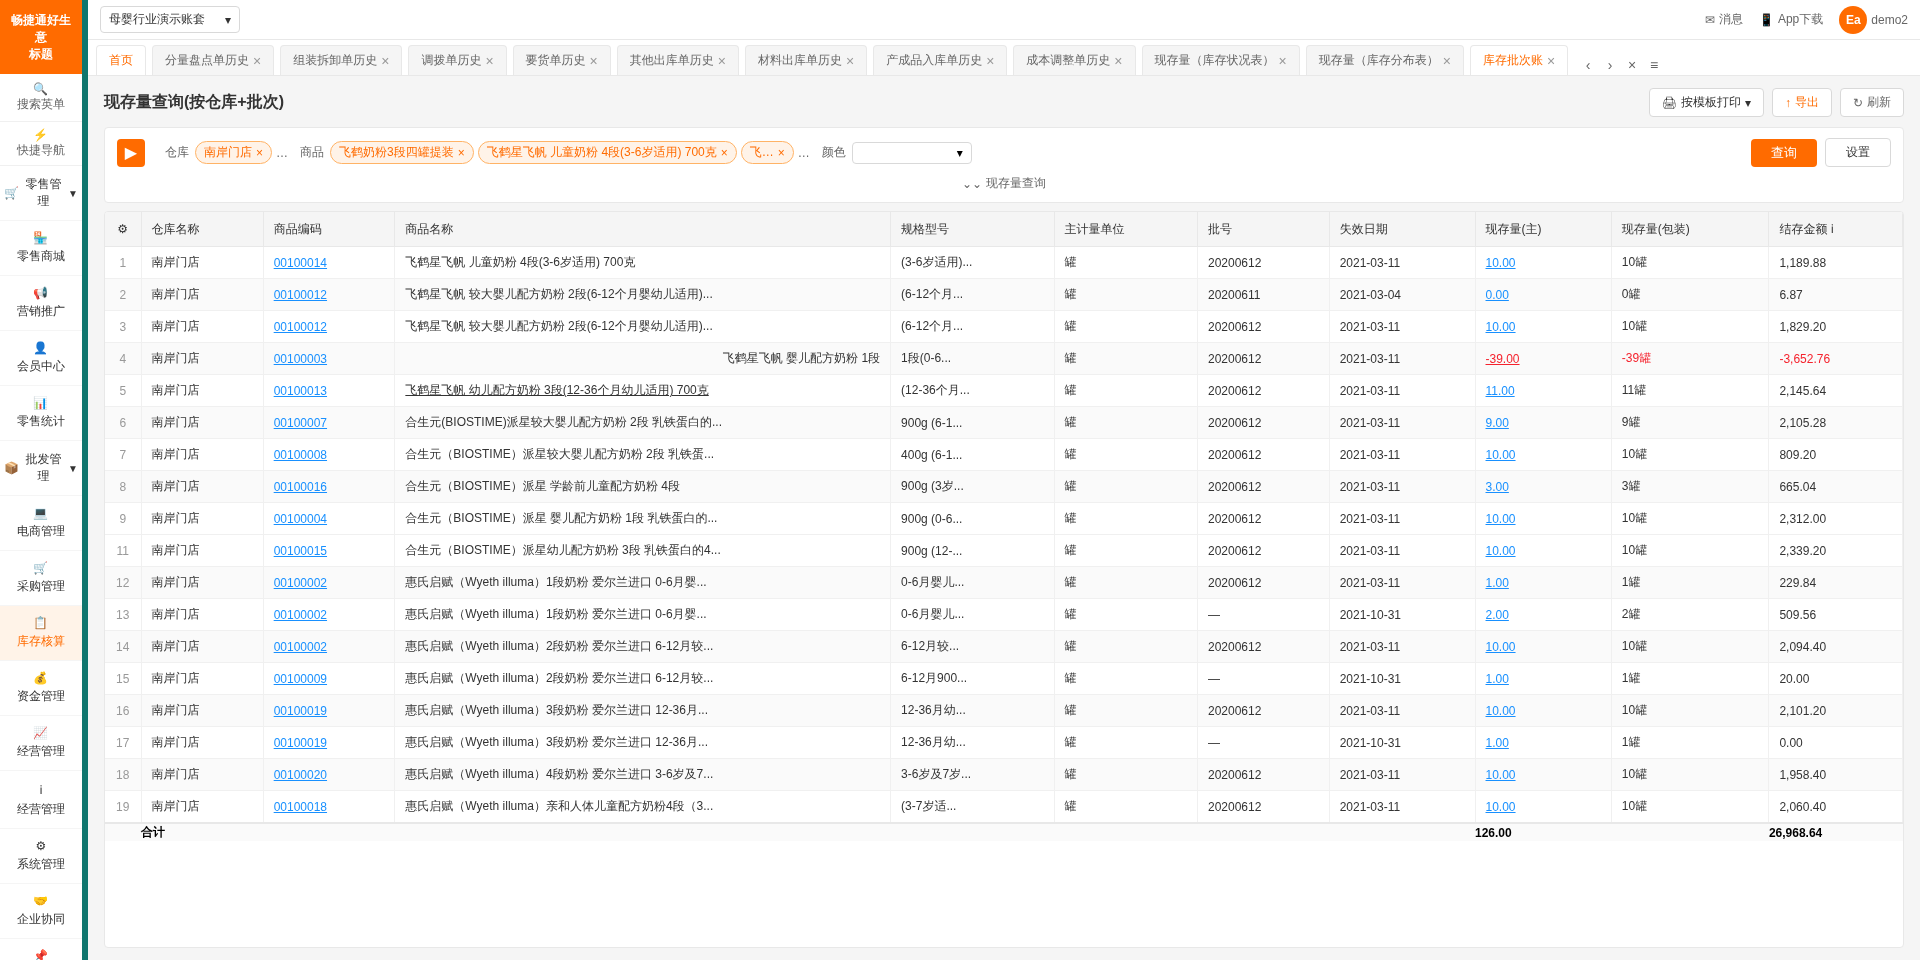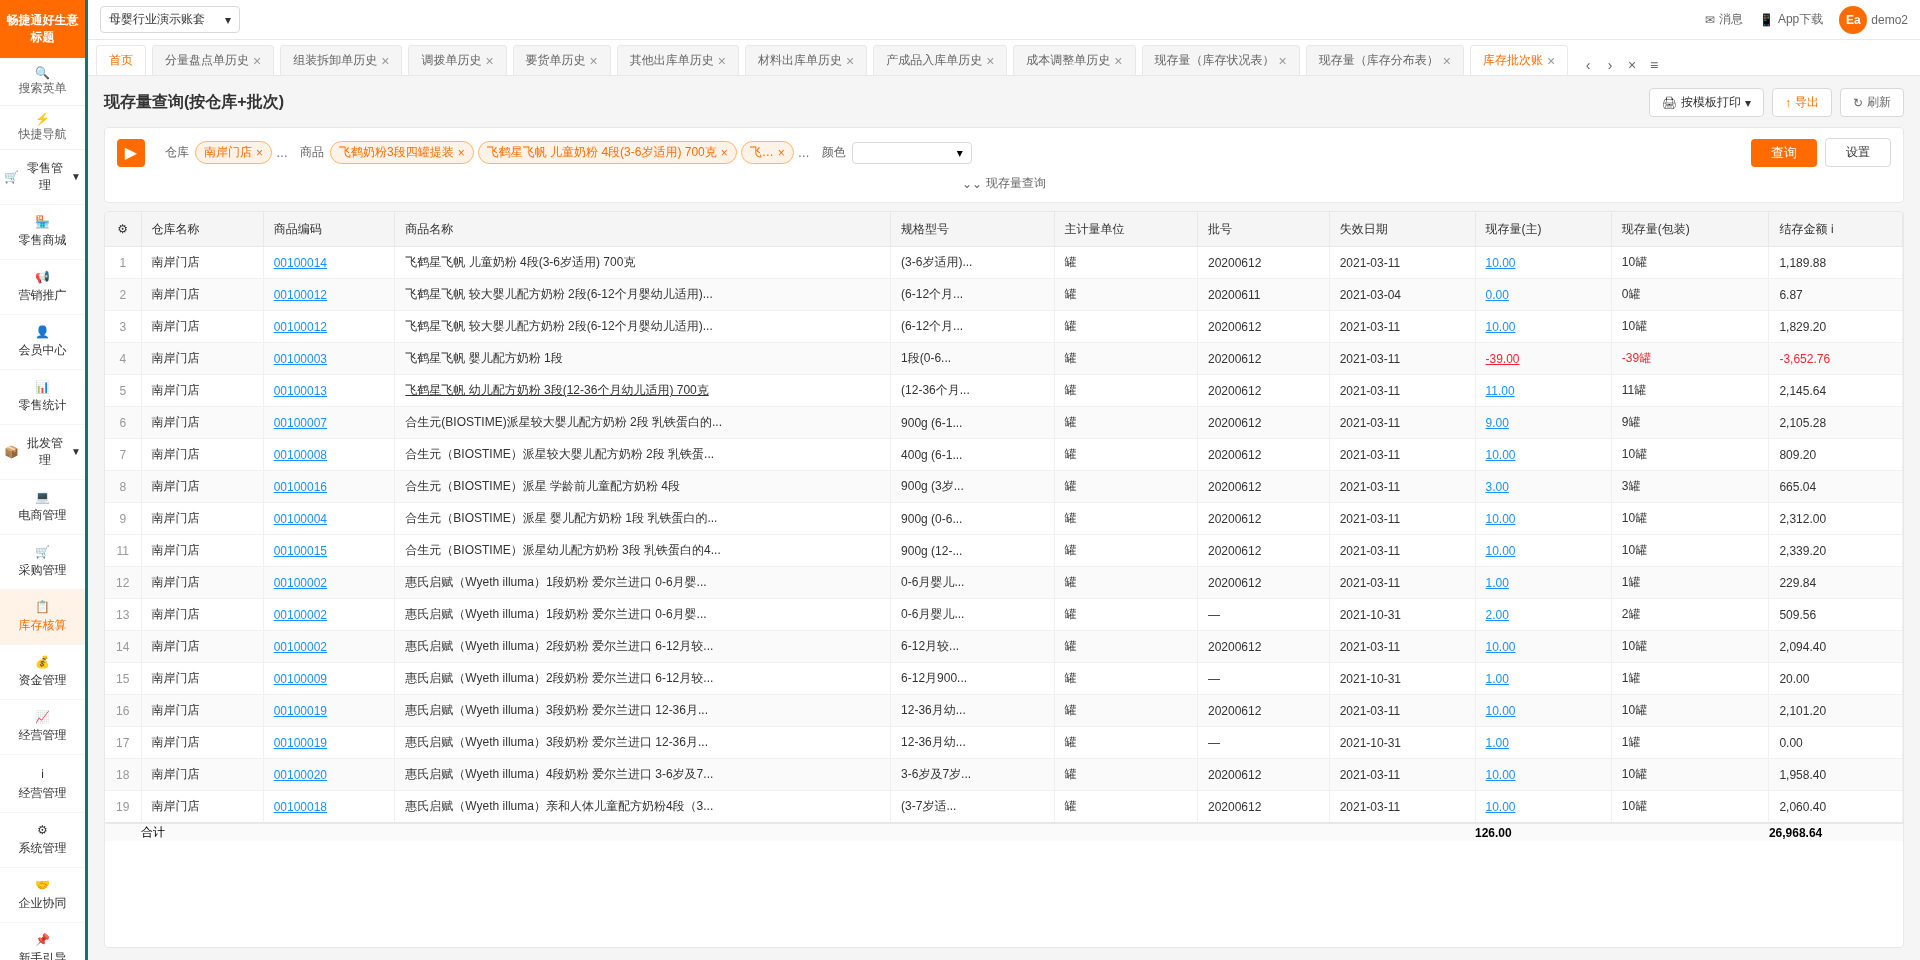--- a/index.html
+++ b/index.html
@@ -2,21 +2,21 @@
 <html><head>
   <meta charset="utf-8">
   <style>
     * { box-sizing: border-box; margin: 0; padding: 0; font-family: 'Microsoft YaHei', Arial, sans-serif; font-size: 12px; }
     body { background: #f5f5f5; width: 1920px; height: 960px; overflow: hidden; display: flex; }
 
     
     .sidebar {
       width: 88px;
       background: #fff;
-      border-right: 3px solid #0f766e;
+      border-right: 6px solid #0f766e;
       display: flex;
       flex-direction: column;
       align-items: center;
       flex-shrink: 0;
       height: 960px;
       overflow-y: auto;
     }
     .sidebar-logo {
       width: 100%;
       background: #ff6b00;
@@ -656,21 +656,21 @@
       <td>20200612</td>
       <td>2021-03-11</td>
       <td class="td-link" style="">10.00</td>
       <td style="">10罐</td>
       <td style="">1,829.20</td>
     </tr>
             <tr style="background: rgb(250, 250, 250);">
       <td>4</td>
       <td>南岸门店</td>
       <td class="td-link">00100003</td>
-      <td title="飞鹤星飞帆 婴儿配方奶粉 1段" style="max-width:280px;overflow:hidden;text-overflow:ellipsis;">飞鹤星飞帆 婴儿配方奶粉 1段</td>
+      <td title="飞鹤星飞帆 婴儿配方奶粉 1段" style="max-width:280px;overflow:hidden;text-overflow:ellipsis;text-align:right;">飞鹤星飞帆 婴儿配方奶粉 1段</td>
       <td>1段(0-6...</td>
       <td>罐</td>
       <td>20200612</td>
       <td>2021-03-11</td>
       <td class="td-link" style="color:#f5222d;">-39.00</td>
       <td style="color:#f5222d;">-39罐</td>
       <td style="color:#f5222d;">-3,652.76</td>
     </tr>
             <tr>
       <td>5</td>
@@ -851,21 +851,21 @@
       <td>20200612</td>
       <td>2021-03-11</td>
       <td class="td-link" style="">10.00</td>
       <td style="">10罐</td>
       <td style="">2,060.40</td>
     </tr>
           </tbody>
         <tfoot>
           <tr class="footer-row">
             <td></td>
-            <td colspan="7" style="font-weight:normal;">合计</td>
+            <td colspan="7" style="font-weight:bold;">合计</td>
             <td style="font-weight:bold;">126.00</td>
             <td></td>
             <td style="font-weight:bold;">26,968.64</td>
           </tr>
         </tfoot>
       </table>
     </div>
   </div>
 </div>
 

